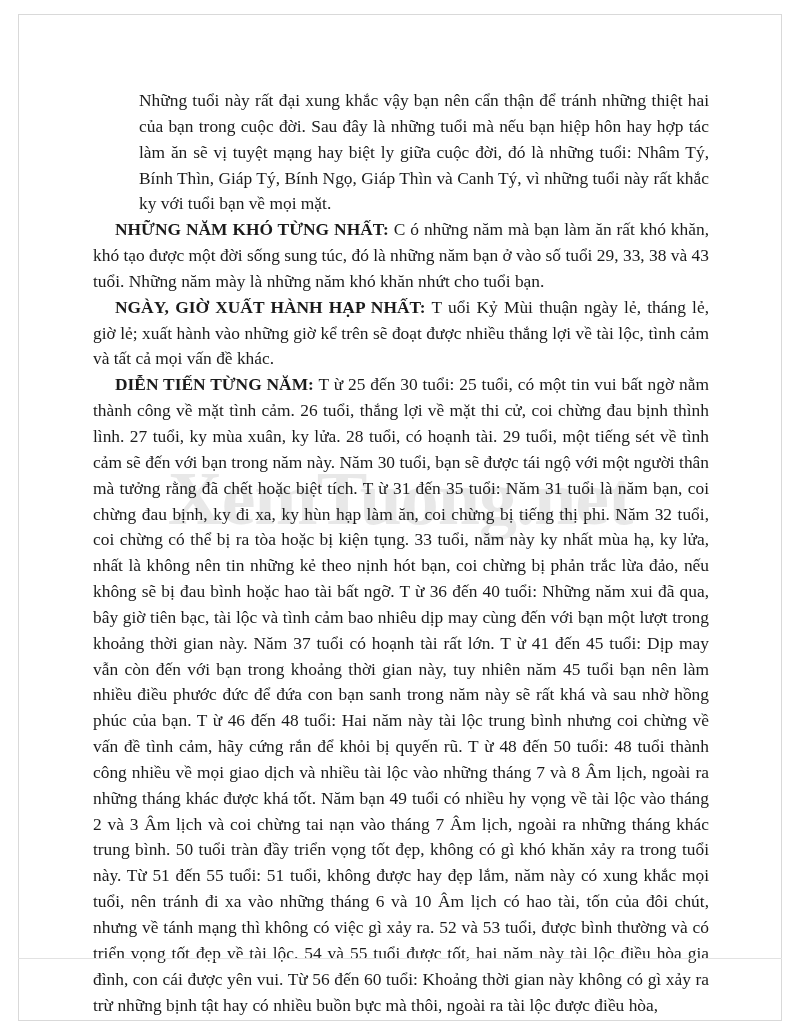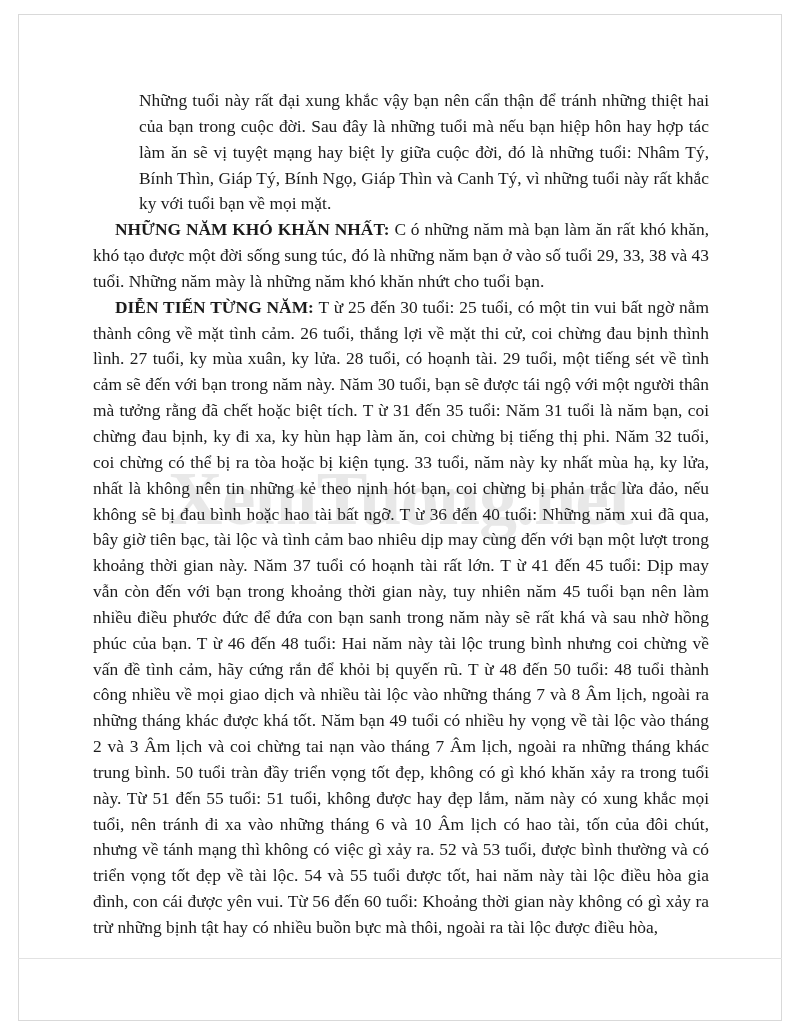--- a/index.html
+++ b/index.html
@@ -98,23 +98,26 @@
 
   <div class="watermark">XemTuong.net</div>
 
   <div class="content">
 
     <p class="para first">
       <span>Những tuổi này rất đại xung khắc vậy bạn nên cẩn thận để tránh những thiệt hai của bạn trong cuộc đời. Sau đây là những tuổi mà nếu bạn hiệp hôn hay hợp tác làm ăn sẽ vị tuyệt mạng hay biệt ly giữa cuộc đời, đó là những tuổi: Nhâm Tý, Bính Thìn, Giáp Tý, Bính Ngọ, Giáp Thìn và Canh Tý, vì những tuổi này rất khắc ky với tuổi bạn về mọi mặt.</span>
     </p>
 
     <p class="para">
-      <span class="lead">NHỮNG NĂM KHÓ KHĂN NHẤT:</span><span> C ó những năm mà bạn làm ăn rất khó khăn, khó tạo được một đời sống sung túc, đó là những năm bạn ở vào số tuổi 29, 33, 38 và 43 tuổi. Những năm mày là những năm khó khăn nhứt cho tuổi bạn.</span>
+      <span class="lead">NHỮNG NĂM KHÓ TỪNG NHẤT:</span><span> C ó những năm mà bạn làm ăn rất khó khăn, khó tạo được một đời sống sung túc, đó là những năm bạn ở vào số tuổi 29, 33, 38 và 43 tuổi. Những năm mày là những năm khó khăn nhứt cho tuổi bạn.</span>
     </p>
 
+    <p class="para">
+      <span class="lead">NGÀY, GIỜ XUẤT HÀNH HẠP NHẤT:</span><span> T uổi Kỷ Mùi thuận ngày lẻ, tháng lẻ, giờ lẻ; xuất hành vào những giờ kể trên sẽ đoạt được nhiều thắng lợi về tài lộc, tình cảm và tất cả mọi vấn đề khác.</span>
+    </p>
 
     <p class="para">
       <span class="lead">DIỄN TIẾN TỪNG NĂM:</span><span> T ừ 25 đến 30 tuổi: 25 tuổi, có một tin vui bất ngờ nằm thành công về mặt tình cảm. 26 tuổi, thắng lợi về mặt thi cử, coi chừng đau bịnh thình lình. 27 tuổi, ky mùa xuân, ky lửa. 28 tuổi, có hoạnh tài. 29 tuổi, một tiếng sét về tình cảm sẽ đến với bạn trong năm này. Năm 30 tuổi, bạn sẽ được tái ngộ với một người thân mà tưởng rằng đã chết hoặc biệt tích. T ừ 31 đến 35 tuổi: Năm 31 tuổi là năm bạn, coi chừng đau bịnh, ky đi xa, ky hùn hạp làm ăn, coi chừng bị tiếng thị phi. Năm 32 tuổi, coi chừng có thể bị ra tòa hoặc bị kiện tụng. 33 tuổi, năm này ky nhất mùa hạ, ky lửa, nhất là không nên tin những kẻ theo nịnh hót bạn, coi chừng bị phản trắc lừa đảo, nếu không sẽ bị đau bình hoặc hao tài bất ngỡ. T ừ 36 đến 40 tuổi: Những năm xui đã qua, bây giờ tiên bạc, tài lộc và tình cảm bao nhiêu dịp may cùng đến với bạn một lượt trong khoảng thời gian này. Năm 37 tuổi có hoạnh tài rất lớn. T ừ 41 đến 45 tuổi: Dịp may vẫn còn đến với bạn trong khoảng thời gian này, tuy nhiên năm 45 tuổi bạn nên làm nhiều điều phước đức để đứa con bạn sanh trong năm này sẽ rất khá và sau nhờ hồng phúc của bạn. T ừ 46 đến 48 tuổi: Hai năm này tài lộc trung bình nhưng coi chừng về vấn đề tình cảm, hãy cứng rắn để khỏi bị quyến rũ. T ừ 48 đến 50 tuổi: 48 tuổi thành công nhiều về mọi giao dịch và nhiều tài lộc vào những tháng 7 và 8 Âm lịch, ngoài ra những tháng khác được khá tốt. Năm bạn 49 tuổi có nhiều hy vọng về tài lộc vào tháng 2 và 3 Âm lịch và coi chừng tai nạn vào tháng 7 Âm lịch, ngoài ra những tháng khác trung bình. 50 tuổi tràn đầy triển vọng tốt đẹp, không có gì khó khăn xảy ra trong tuổi này. Từ 51 đến 55 tuổi: 51 tuổi, không được hay đẹp lắm, năm này có xung khắc mọi tuổi, nên tránh đi xa vào những tháng 6 và 10 Âm lịch có hao tài, tốn của đôi chút, nhưng về tánh mạng thì không có việc gì xảy ra. 52 và 53 tuổi, được bình thường và có triển vọng tốt đẹp về tài lộc. 54 và 55 tuổi được tốt, hai năm này tài lộc điều hòa gia đình, con cái được yên vui. Từ 56 đến 60 tuổi: Khoảng thời gian này không có gì xảy ra trừ những bịnh tật hay có nhiều buồn bực mà thôi, ngoài ra tài lộc được điều hòa,</span>
     </p>
 
   </div>
 
   <div class="footer-rule"></div>
 
 

